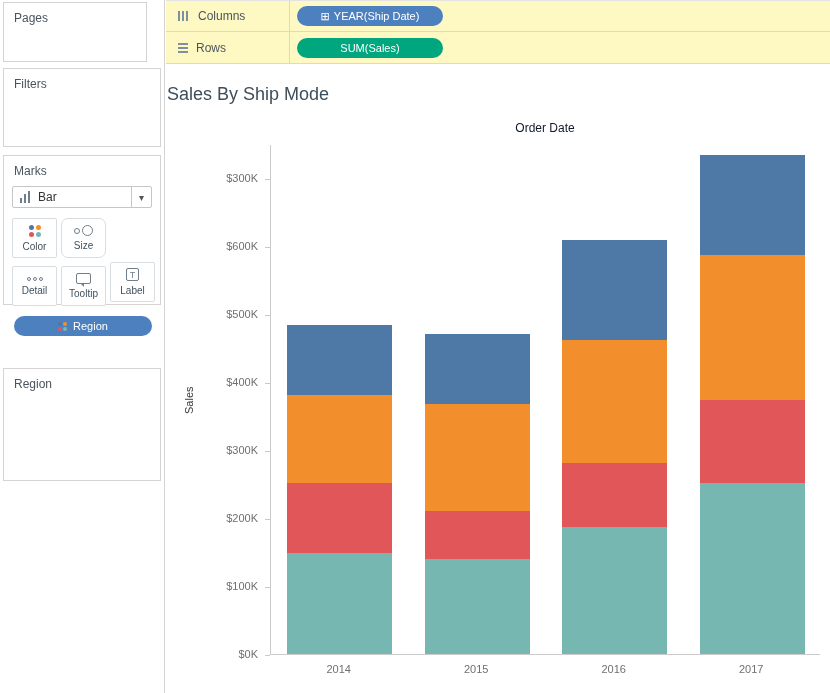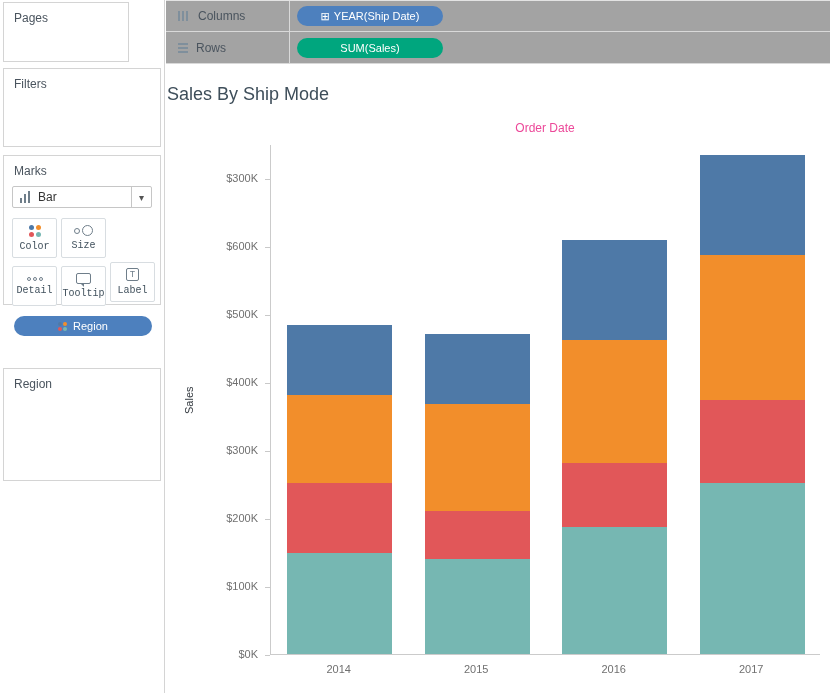--- a/index.html
+++ b/index.html
@@ -6,34 +6,34 @@
   body { background:#fff; }
   .app {
     position:relative; width:830px; height:693px; background:#fff;
     font-family:"Liberation Sans", sans-serif; overflow:hidden; color:#4a545e;
   }
 
   
   .sidebar { position:absolute; left:0; top:0; width:165px; height:693px; background:#fff; border-right:1px solid #d4d4d4; }
   .panel { position:absolute; background:#fff; border:1px solid #d4d4d4; }
   .panel-title { font-size:12px; color:#4a545e; padding:8px 10px 4px; }
-  .panel-pages   { left:3px; top:2px;   width:126px; height:60px; }
+  .panel-pages   { left:3px; top:2px;   width:144px; height:60px; }
   .panel-filters { left:3px; top:68px;  width:158px; height:79px; }
   .panel-marks   { left:3px; top:155px; width:158px; height:150px; }
   .panel-legend  { left:3px; top:368px; width:158px; height:113px; }
 
   
   .mark-dropdown { position:absolute; left:8px; top:30px; width:140px; height:22px; border:1px solid #c6c6c6; border-radius:2px; display:flex; align-items:center; background:#fff; cursor:pointer; }
   .icon-barchart { display:inline-flex; align-items:flex-end; margin:0 6px 0 7px; height:12px; }
   .icon-barchart i { display:inline-block; width:2px; background:#6f7e8a; margin-right:2px; }
   .icon-barchart i:nth-child(1){height:5px;} .icon-barchart i:nth-child(2){height:9px;} .icon-barchart i:nth-child(3){height:12px;}
   .mark-type-text { font-size:12px; color:#333; flex:1; }
   .dd-caret { width:20px; height:100%; border-left:1px solid #c6c6c6; display:flex; align-items:center; justify-content:center; color:#555; font-size:10px; }
   .mark-btn { position:absolute; width:45px; height:40px; border:1px solid #d8dde1; border-radius:2px; background:#fff;
-              display:flex; flex-direction:column; align-items:center; justify-content:center; gap:4px; cursor:pointer;font-family:Liberation Mono, monospace; }
+              display:flex; flex-direction:column; align-items:center; justify-content:center; gap:4px; cursor:pointer; }
   .mark-btn-label { font-size:10px; color:#40505c; }
   .icon-dots { display:grid; grid-template-columns:auto auto; gap:2px; }
   .icon-dots i { width:5px; height:5px; border-radius:50%; background:#999; }
   .pill-dots { gap:1px; margin-right:2px; }
   .pill-dots i { width:4px; height:4px; }
   .icon-size { display:inline-flex; align-items:center; gap:2px; }
   .icon-size i { border:1px solid #6f7e8a; border-radius:50%; display:inline-block; }
   .icon-size i:nth-child(1){ width:6px; height:6px; }
   .icon-size i:nth-child(2){ width:11px; height:11px; }
   .icon-labelT { width:13px; height:13px; border:1px solid #6f7e8a; border-radius:2px; display:flex; align-items:center; justify-content:center; }
@@ -49,35 +49,35 @@
   .marks-pill { position:absolute; left:10px; top:160px; width:138px; }
   .pill-plus { font-size:11px; line-height:11px; }
 
   
   .legend-items { position:absolute; left:0; top:28px; right:0; }
   .legend-row { display:flex; align-items:center; gap:9px; height:20px; padding-left:12px; cursor:pointer; }
   .legend-swatch { width:12px; height:12px; flex:0 0 auto; }
   .legend-label { font-size:11px; color:#4a545e; }
 
   
-  .shelf-row { position:absolute; left:166px; right:0; height:32px; background:#a3a3a3; border-bottom:1px solid #d9d9d9; }
+  .shelf-row { position:absolute; left:166px; right:0; height:32px; background:#fef9c3; border-bottom:1px solid #d9d9d9; }
   .row-columns { top:0; border-top:1px solid #e3e3e3; }
   .row-rows { top:32px; }
   .shelf-label { position:absolute; left:0; top:0; width:124px; height:100%; border-right:1px solid #d9d9d9; display:flex; align-items:center; gap:8px; padding-left:12px; font-size:12px; color:#4a545e; }
   .shelf-content { position:absolute; left:125px; right:0; top:0; height:100%; display:flex; align-items:center; padding-left:6px; }
   .icon-cols { display:inline-flex; align-items:flex-end; }
   .icon-cols i { width:2px; height:10px; background:#7f8f9c; margin-right:2px; display:inline-block; }
   .icon-rows { display:flex; flex-direction:column; }
   .icon-rows i { width:10px; height:2px; background:#7f8f9c; margin-bottom:2px; display:block; }
   .icon-rows i:last-child { margin-bottom:0; }
 
   
   .chart { position:absolute; left:166px; top:64px; width:664px; height:629px; background:#fff; }
   .chart-title { position:absolute; left:1px; top:20px; font-size:18px; color:#3e4e5a; }
-  .col-header { position:absolute; left:104px; top:57px; width:550px; text-align:center; font-size:12px; color:#ec4899; }
+  .col-header { position:absolute; left:104px; top:57px; width:550px; text-align:center; font-size:12px; color:#0f172a; }
   .ylabel { position:absolute; left:17px; top:81px; height:510px; writing-mode:vertical-rl; transform:rotate(180deg); text-align:center; font-size:11px; color:#343a40; }
   .plot { position:absolute; left:104px; top:81px; width:550px; height:510px; border-left:1px solid #cbcbcb; border-bottom:1px solid #cbcbcb; }
   .bar-seg { position:absolute; }
   .y-axis { position:absolute; left:0; top:0; width:104px; height:629px; }
   .y-tick-label { position:absolute; left:0; width:92px; text-align:right; font-size:11px; color:#707070; }
   .y-tick-mark { position:absolute; left:99px; width:5px; height:1px; background:#c9c9c9; }
   .x-axis { position:absolute; left:104px; top:599px; width:550px; height:20px; }
   .x-tick-label { position:absolute; top:0; text-align:center; font-size:11px; color:#707070; }
 </style>
 </head>
@@ -110,21 +110,21 @@
 
       <div class="mark-btn" style="left:8px;top:62px;">
         <span class="icon-dots">
             <i style="background: rgb(78, 121, 167);"></i>
             <i style="background: rgb(242, 142, 43);"></i>
             <i style="background: rgb(225, 87, 89);"></i>
             <i style="background: rgb(118, 183, 178);"></i>
           </span>
         <span class="mark-btn-label">Color</span>
       </div>
-      <div class="mark-btn" style="left:57px;top:62px;">
+      <div class="mark-btn" style="left:57px;top:62px;border-radius:7px;">
         <span class="icon-size">
             <i></i>
             <i></i>
           </span>
         <span class="mark-btn-label">Size</span>
       </div>
       <div class="mark-btn" style="left:106px;top:62px;margin-top:44px;">
         <span class="icon-labelT"></span>
         <span class="mark-btn-label">Label</span>
       </div>

